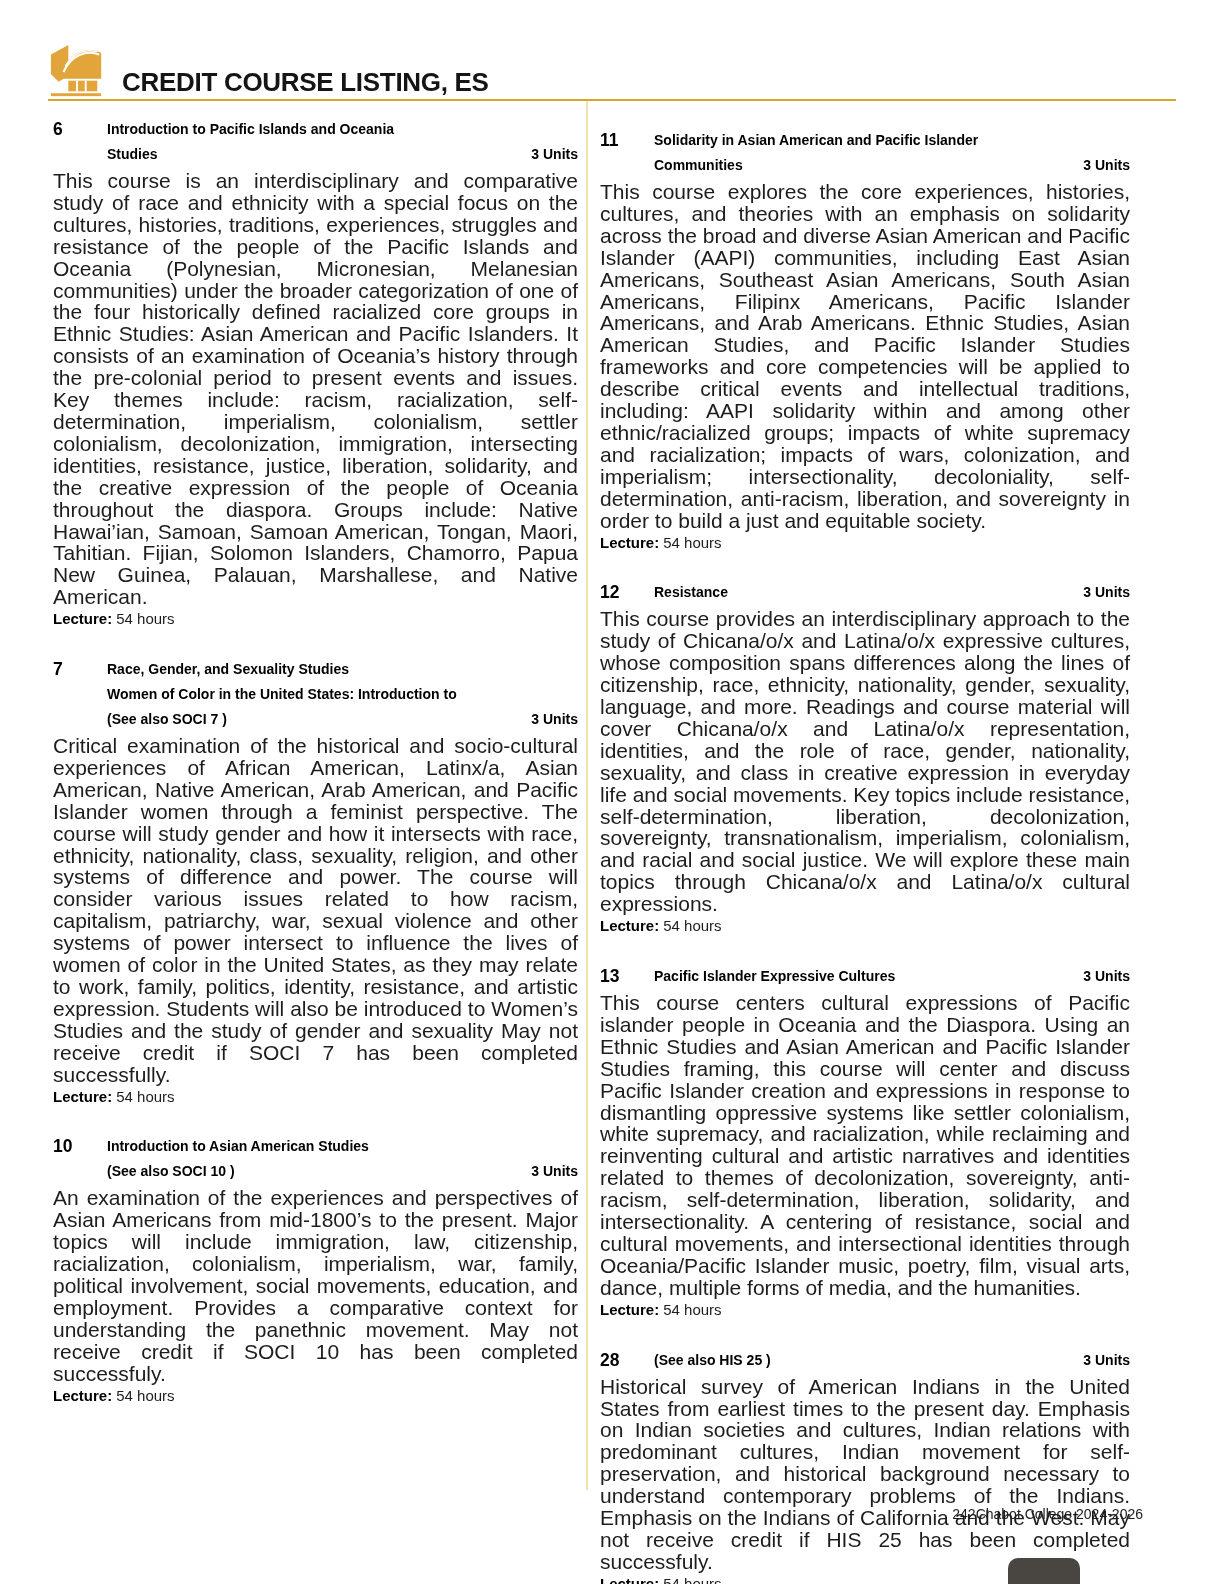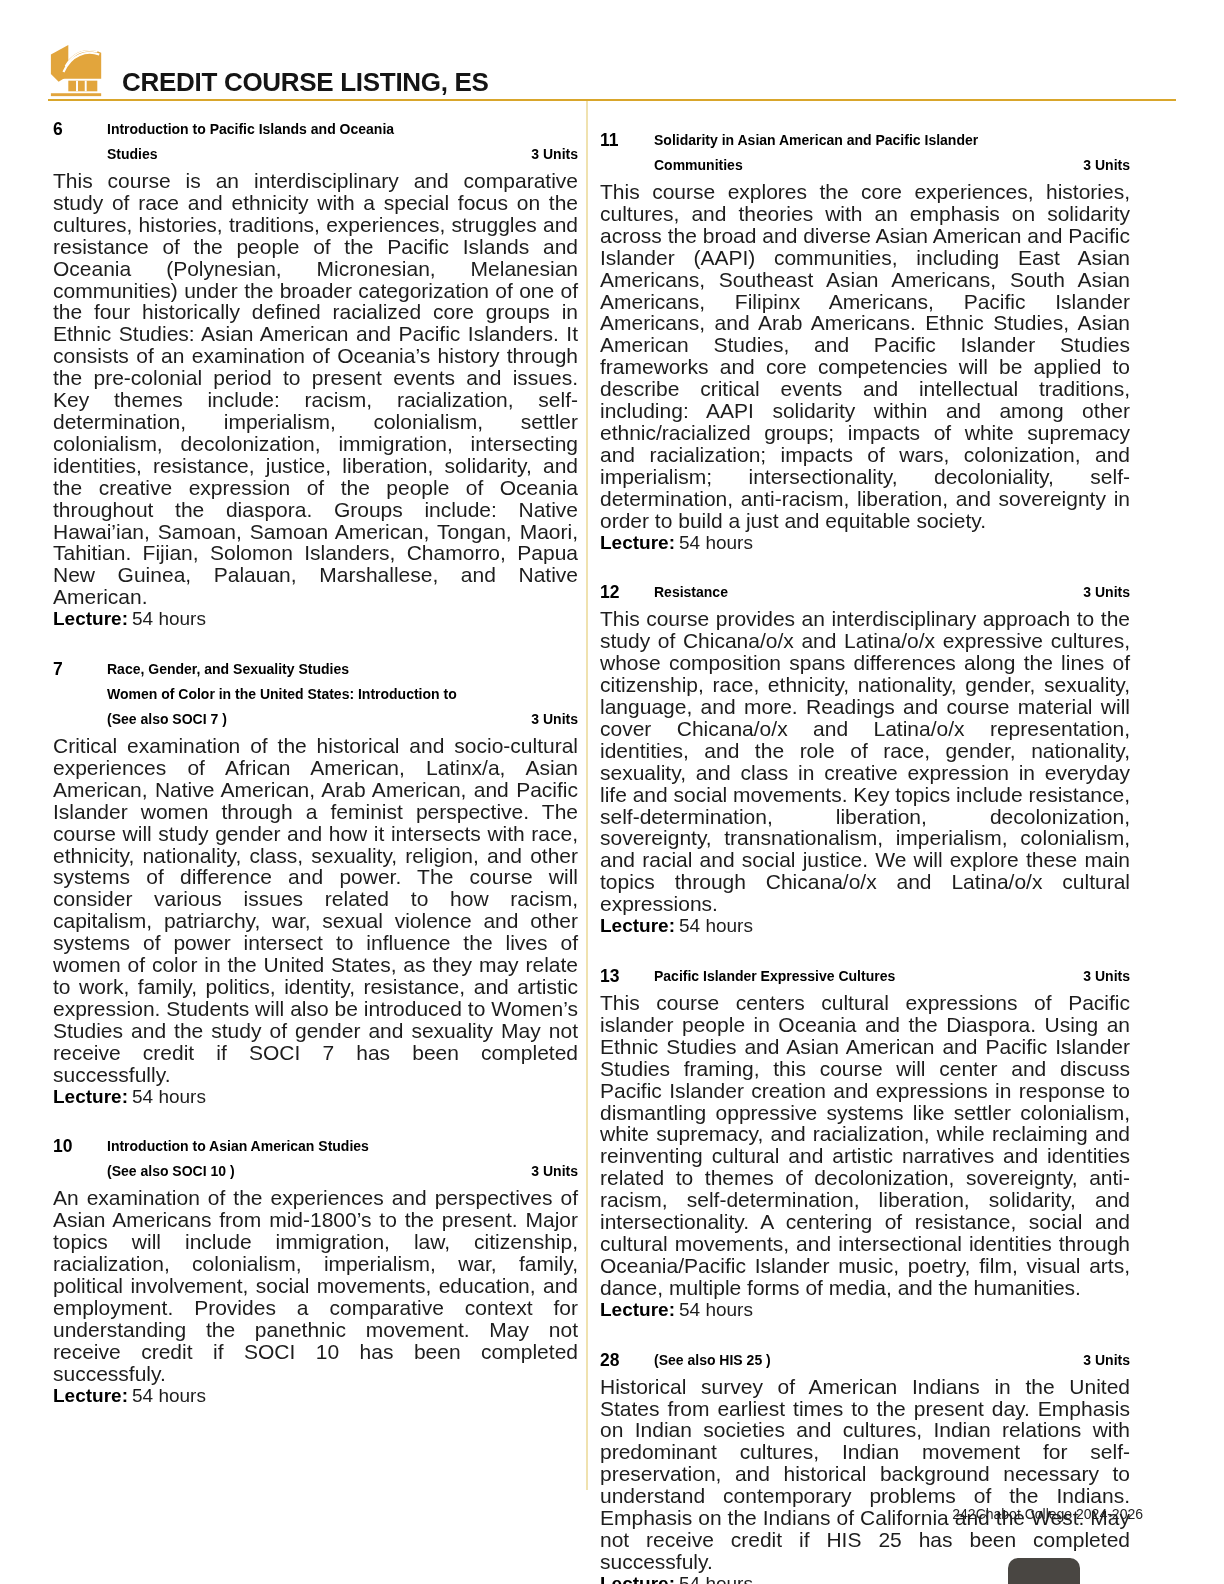--- a/index.html
+++ b/index.html
@@ -70,21 +70,21 @@
   .course-desc {
     margin: 3px 0 0 0;
     font-size: 21px;
     line-height: 21.9px;
     text-align: justify;
     text-justify: inter-word;
     color: #1d1d1d;
   }
   .lecture {
     margin: 0;
-    font-size: 19px;
+    font-size: 15px;
     line-height: 21.9px;
     color: #1d1d1d;
   }
   .lect-label { font-weight: bold; color: #000; margin-right: 4px; }
 
   
   .footer {
     position: absolute;
     top: 1506px; left: 66px;
     width: 1077px;

